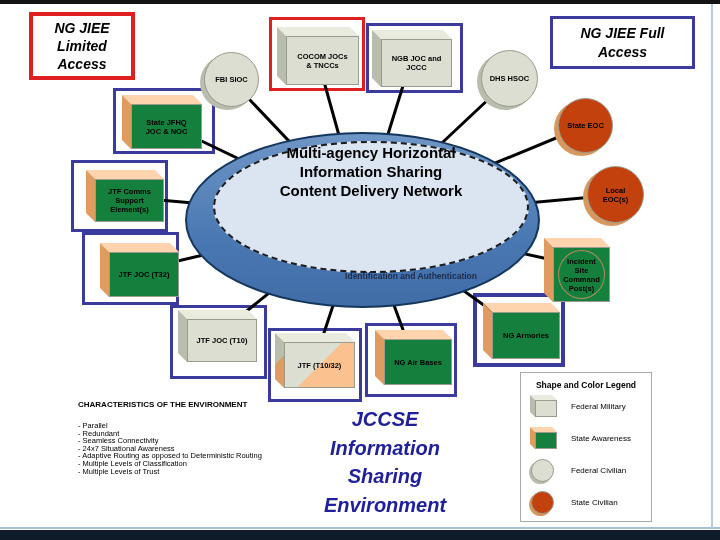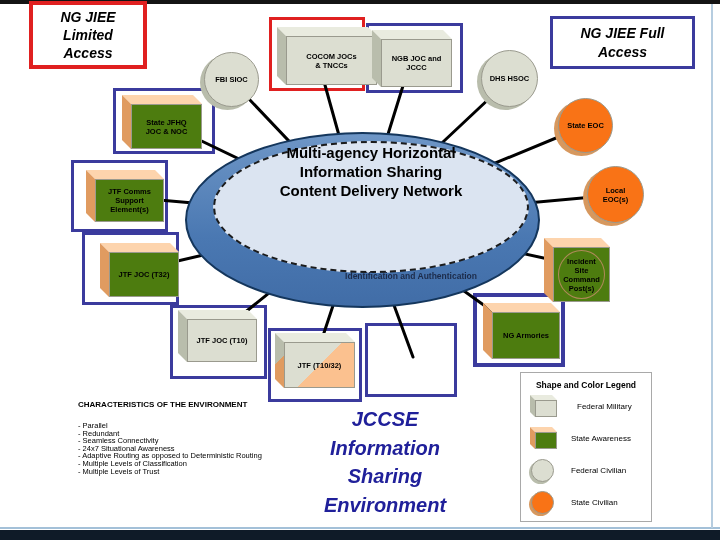--- a/index.html
+++ b/index.html
@@ -37,31 +37,31 @@
       font-weight:bold;font-size:8.5px;color:#1c2b4a;}
 
   
   .cube{position:absolute;z-index:4;}
   .cube .top{position:absolute;left:0;top:0;width:100%;height:9px;
       clip-path:polygon(0 0, calc(100% - 9px) 0, 100% 100%, 9px 100%);}
   .cube .side{position:absolute;left:0;top:0;width:9px;height:100%;
       clip-path:polygon(0 0, 100% 9px, 100% 100%, 0 calc(100% - 9px));}
   .cube .front{position:absolute;left:9px;top:9px;right:0;bottom:0;border:1px solid #9a9a8e;
       box-sizing:border-box;display:flex;align-items:center;justify-content:center;}
-  .cube.tan .front{background:#4d7c0f;justify-content:center;} .cube.tan .top{background:#fdd4ad;} .cube.tan .side{background:#e09b60;}
+  .cube.tan .front{background:#15803d;justify-content:center;} .cube.tan .top{background:#fdd4ad;} .cube.tan .side{background:#e09b60;}
   .cube.gray .front{background:#dcded1;} .cube.gray .top{background:#e9ebdf;} .cube.gray .side{background:#b9bdac;}
   .cube.split .front{background:linear-gradient(135deg,#dcded1 50%,#fbc18f 50%);}
   .cube.split .top{background:#e9ebdf;} .cube.split .side{background:linear-gradient(135deg,#b9bdac 50%,#e09b60 50%);}
   .oval{position:absolute;left:4px;right:4px;top:2px;bottom:2px;border:1px solid #b08a5a;border-radius:50%;}
 
   
   .circle{position:absolute;border-radius:50%;border:1px solid #9a9a8e;box-sizing:border-box;z-index:4;
       display:flex;align-items:center;justify-content:center;}
   .circle.gray{background:#dcded1;box-shadow:-4px 3px 0 #b9bdac;}
-  .circle.tan{background:#f97316;box-shadow:-4px 3px 0 #d7985e;}
+  .circle.tan{background:#c2410c;box-shadow:-4px 3px 0 #d7985e;}
 
   .node-label{font-weight:bold;font-size:7.5px;line-height:1.2;text-align:center;white-space:pre-line;
       position:relative;z-index:1;color:#000;}
 
   
   .chars{position:absolute;left:78px;top:400px;width:300px;z-index:4;}
   .chars .char-title{font-weight:bold;font-size:8px;margin-bottom:13px;}
   .char-item{font-size:7.5px;line-height:7.6px;}
   .char-item::before{content:"-  ";}
 
@@ -119,31 +119,31 @@
   <div class="frame thick" style="left:473px;top:293px;width:92px;height:74px;"></div>
 
   <div class="ellipse-outer"></div>
   <div class="ellipse-inner">
     <div class="ellipse-title">Multi-agency Horizontal
 Information Sharing
 Content Delivery Network</div>
   </div>
   <div class="idauth">Identification and Authentication</div>
 
-  <div class="banner red" style="left:29px;top:1px;width:118px;height:68px;">
+  <div class="banner red" style="left:29px;top:12px;width:106px;height:68px;">
     <span>NG JIEE
 Limited
 Access</span>
   </div>
   <div class="banner blue" style="left:550px;top:16px;width:145px;height:53px;">
     <span>NG JIEE Full
 Access</span>
   </div>
 
-  <div class="cube gray" style="left:277px;top:27px;width:82px;height:58px;padding-left:18px;">
+  <div class="cube gray" style="left:277px;top:27px;width:82px;height:58px;">
     <div class="top"></div>
       <div class="side"></div>
     <div class="front">
         <span class="node-label">COCOM JOCs
 &amp; TNCCs</span>
       </div>
   </div>
   <div class="cube gray" style="left:372px;top:30px;width:80px;height:57px;">
     <div class="top"></div>
       <div class="side"></div>
@@ -181,20 +181,27 @@
       <div class="side"></div>
     <div class="front">
         <span class="node-label">JTF JOC (T10)</span>
       </div>
   </div>
   <div class="cube split" style="left:275px;top:333px;width:80px;height:55px;">
     <div class="top"></div>
       <div class="side"></div>
     <div class="front">
         <span class="node-label">JTF (T10/32)</span>
+      </div>
+  </div>
+  <div class="cube tan" style="left:375px;top:330px;width:77px;height:55px;">
+    <div class="top"></div>
+      <div class="side"></div>
+    <div class="front">
+        <span class="node-label">NG Air Bases</span>
       </div>
   </div>
   <div class="cube tan" style="left:483px;top:303px;width:77px;height:56px;">
     <div class="top"></div>
       <div class="side"></div>
     <div class="front">
         <span class="node-label">NG Armories</span>
       </div>
   </div>
   <div class="cube tan" style="left:544px;top:238px;width:66px;height:64px;">
@@ -234,21 +241,21 @@
     <div class="char-item">Multiple Levels of Trust</div>
   </div>
 
   <div class="caption">JCCSE
 Information
 Sharing
 Environment</div>
 
   <div class="legend">
     <div class="legend-title">Shape and Color Legend</div>
-    <div class="legend-row" style="top:22px;gap:6px;">
+    <div class="legend-row" style="top:22px;">
       <span class="legend-shape">
         <span class="cube gray">
             <span class="top"></span>
             <span class="side"></span>
             <span class="front"></span>
           </span>
       </span>
       <span class="legend-label">Federal Military</span>
     </div>
     <div class="legend-row" style="top:54px;">

